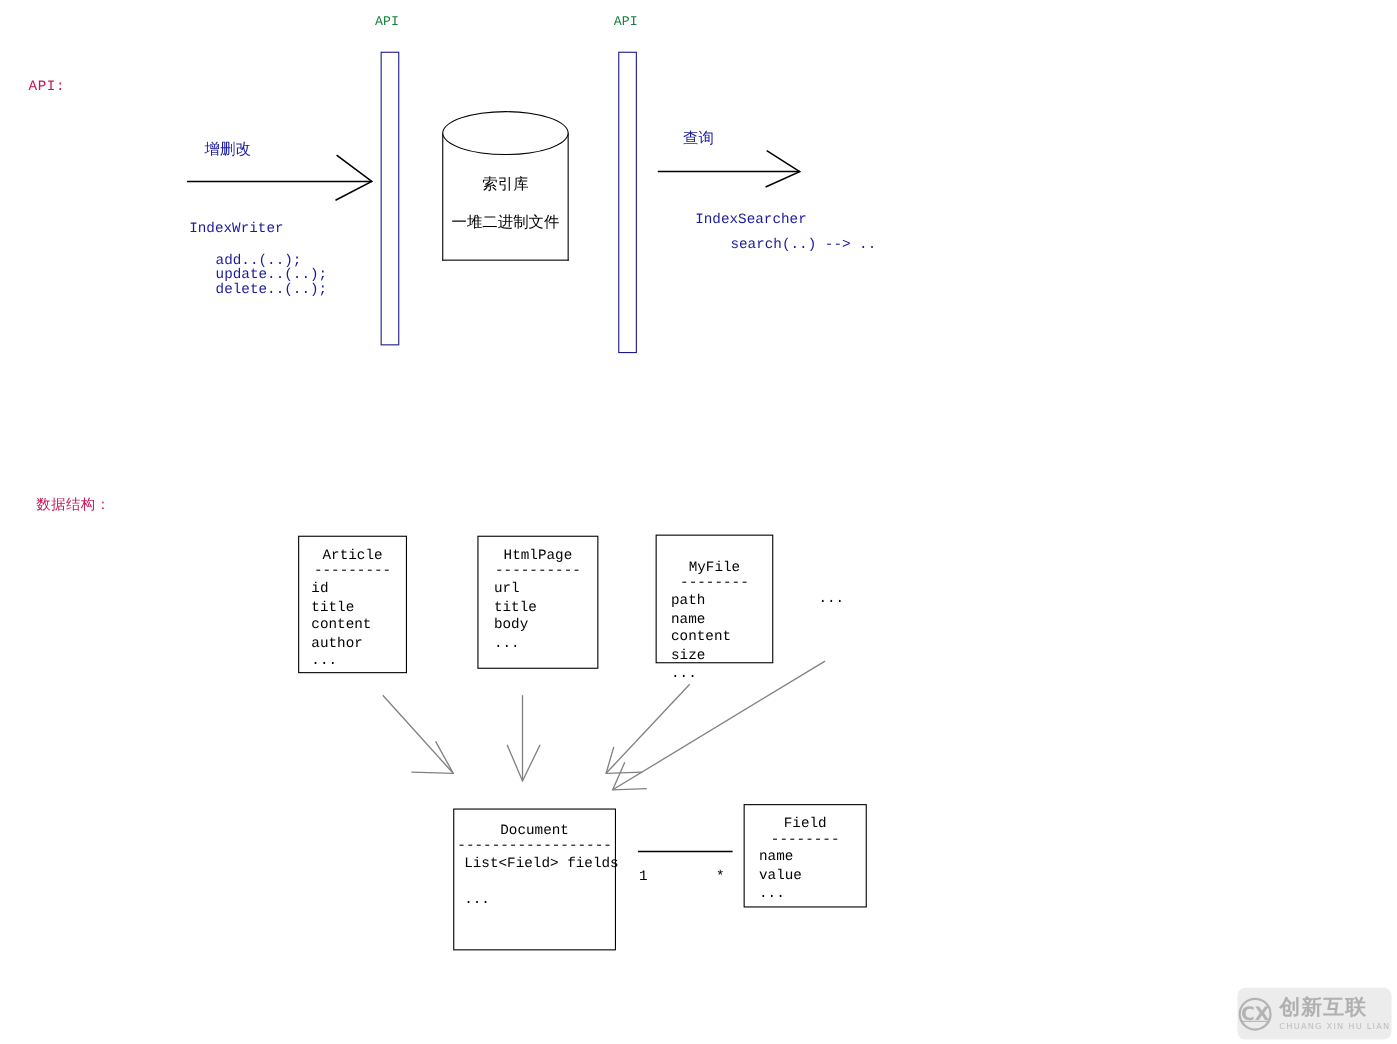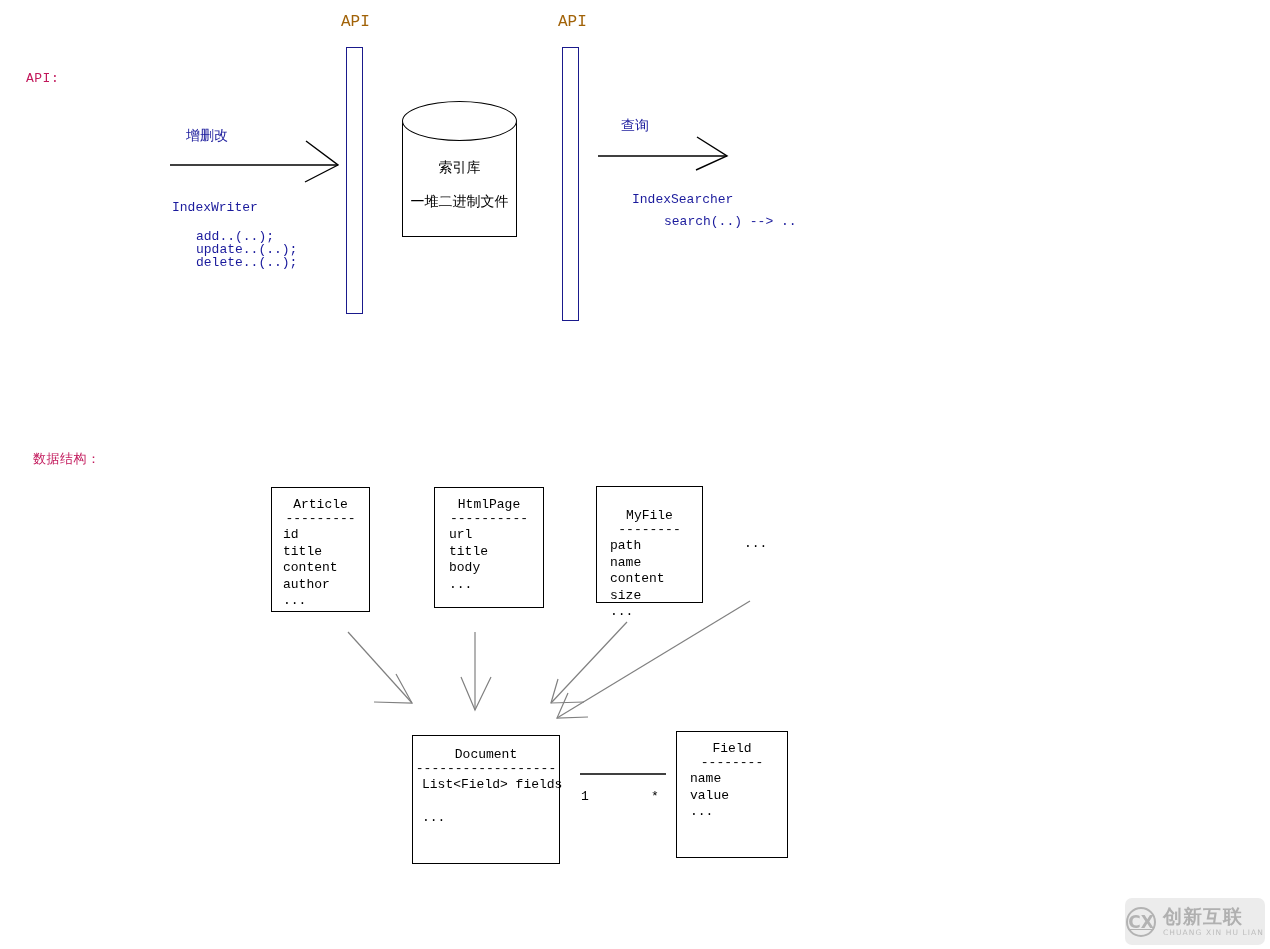--- a/index.html
+++ b/index.html
@@ -30,23 +30,23 @@
     font-size: 13px;
   }
 
   
   .api-bar {
     border: 1.5px solid #1a1a8c;
     background: #ffffff;
     box-sizing: border-box;
   }
   .api-cap {
-    color: #a16207;
-    font-family: "Liberation Mono", "DejaVu Sans Mono", monospace;
-    font-size: 16px;
+    color: #15803d;
+    font-family: "Liberation Mono", "DejaVu Sans Mono", monospace;
+    font-size: 12px;
     white-space: nowrap;
   }
 
   
   .blue-cjk {
     color: #1a1a9c;
     font-family: "DejaVu Sans", "Liberation Sans", sans-serif;
     font-size: 14px;
     white-space: nowrap;
   }
@@ -206,21 +206,21 @@
   <div class="abs plain-mono" style="left:744px; top:536px;">...</div>
 
   <div class="abs uml-box" style="left:412px; top:735px; width:148px; height:129px;">
     <div class="uml-title" style="margin-top:11px;">Document</div>
     <div class="uml-rule" style="text-align:center; margin-top:-3px;">------------------</div>
     <div class="uml-attrs" style="padding-left:9px; margin-top:0px;">List&lt;Field&gt; fields
 
 ...</div>
   </div>
 
-  <div class="abs uml-box" style="left:676px; top:731px; width:112px; height:127px;">
+  <div class="abs uml-box" style="left:676px; top:731px; width:112px; height:94px;">
     <div class="uml-title" style="margin-top:9px;">Field</div>
     <div class="uml-rule" style="text-align:center; margin-top:-3px;">--------</div>
     <div class="uml-attrs" style="padding-left:13px; margin-top:0px;">name
 value
 ...</div>
   </div>
 
   <div class="abs plain-mono" style="left:581px; top:789px;">1</div>
   <div class="abs plain-mono" style="left:651px; top:789px;">*</div>
 

